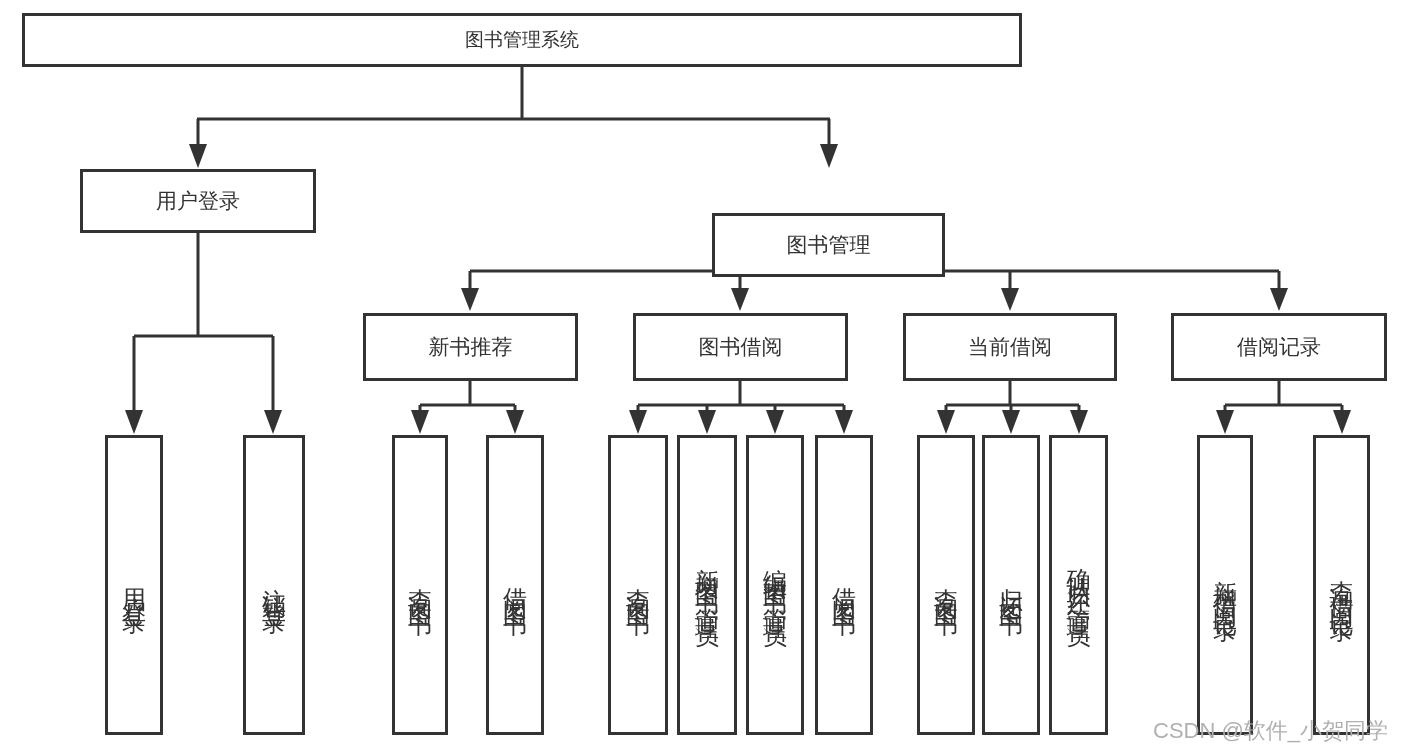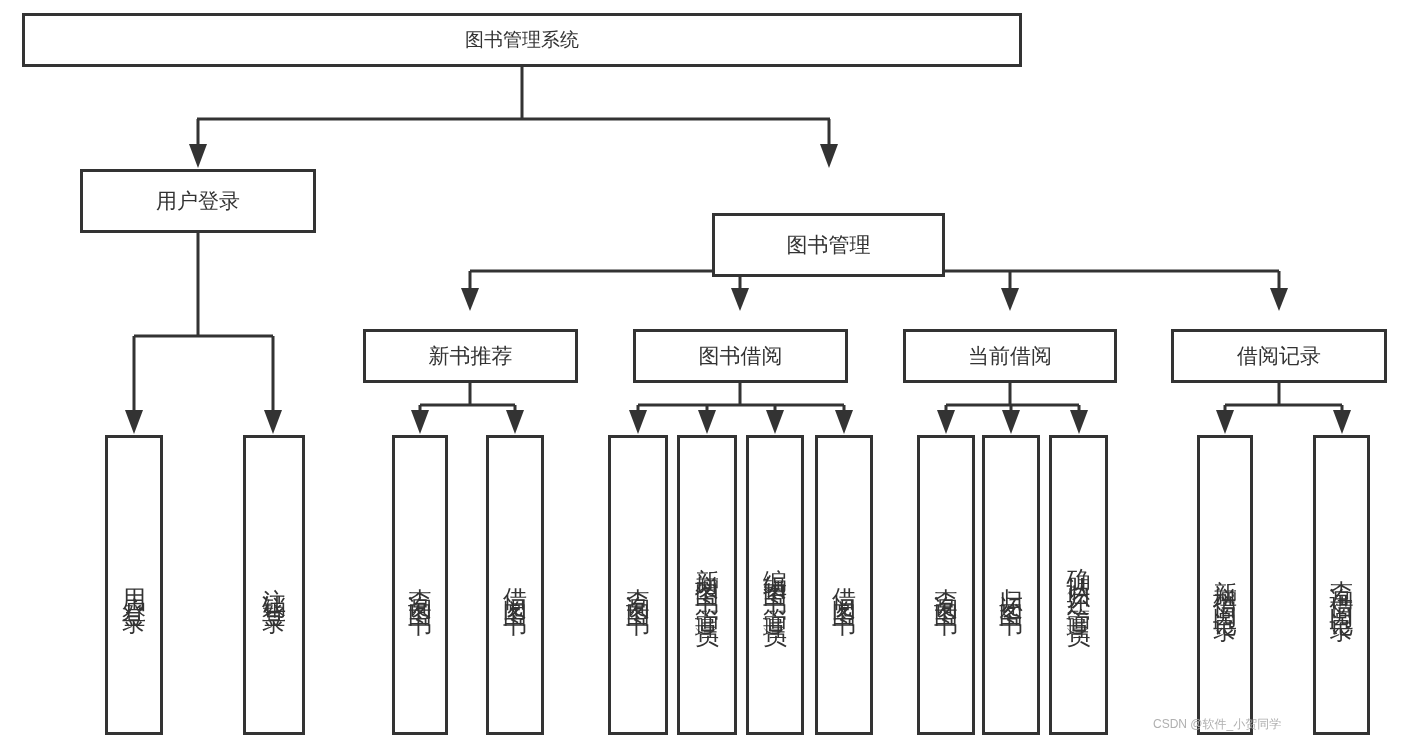--- a/index.html
+++ b/index.html
@@ -38,21 +38,21 @@
     left: 22px; top: 13px; width: 1000px; height: 54px;
     font-size: 19px;
     text-align: center;
   }
   .node.hbox {
     height: 64px;
     font-size: 21px;
   }
   .node.l2a { left: 80px;  top: 169px; width: 236px; }
   .node.l2b { left: 712px; top: 169px; width: 233px; margin-top: 44px; }
-  .node.l3 { top: 329px; height: 54px; }
+  .node.l3 { top: 313px; height: 68px; }
   .node.l3a { left: 363px;  width: 215px; }
   .node.l3b { left: 633px;  width: 215px; }
   .node.l3c { left: 903px;  width: 214px; }
   .node.l3d { left: 1171px; width: 216px; }
   .node.leaf {
     top: 435px;
     height: 300px;
     writing-mode: vertical-rl;
     text-orientation: mixed;
     font-size: 24px;
@@ -69,21 +69,21 @@
   .leaf.g3d { left: 815px;  width: 58px; }
   .leaf.g4a { left: 917px;  width: 58px; }
   .leaf.g4b { left: 982px;  width: 58px; }
   .leaf.g4c { left: 1049px; width: 59px; }
   .leaf.g5a { left: 1197px; width: 56px; }
   .leaf.g5b { left: 1313px; width: 57px; }
   .watermark {
     position: absolute;
     left: 1153px;
     top: 716px;
-    font-size: 12px;
+    font-size: 22px;
     color: #b0b0b0;
     white-space: nowrap;
     z-index: 10;
   }
 </style>
 </head>
 <body>
 
 <div id="stage">
 

